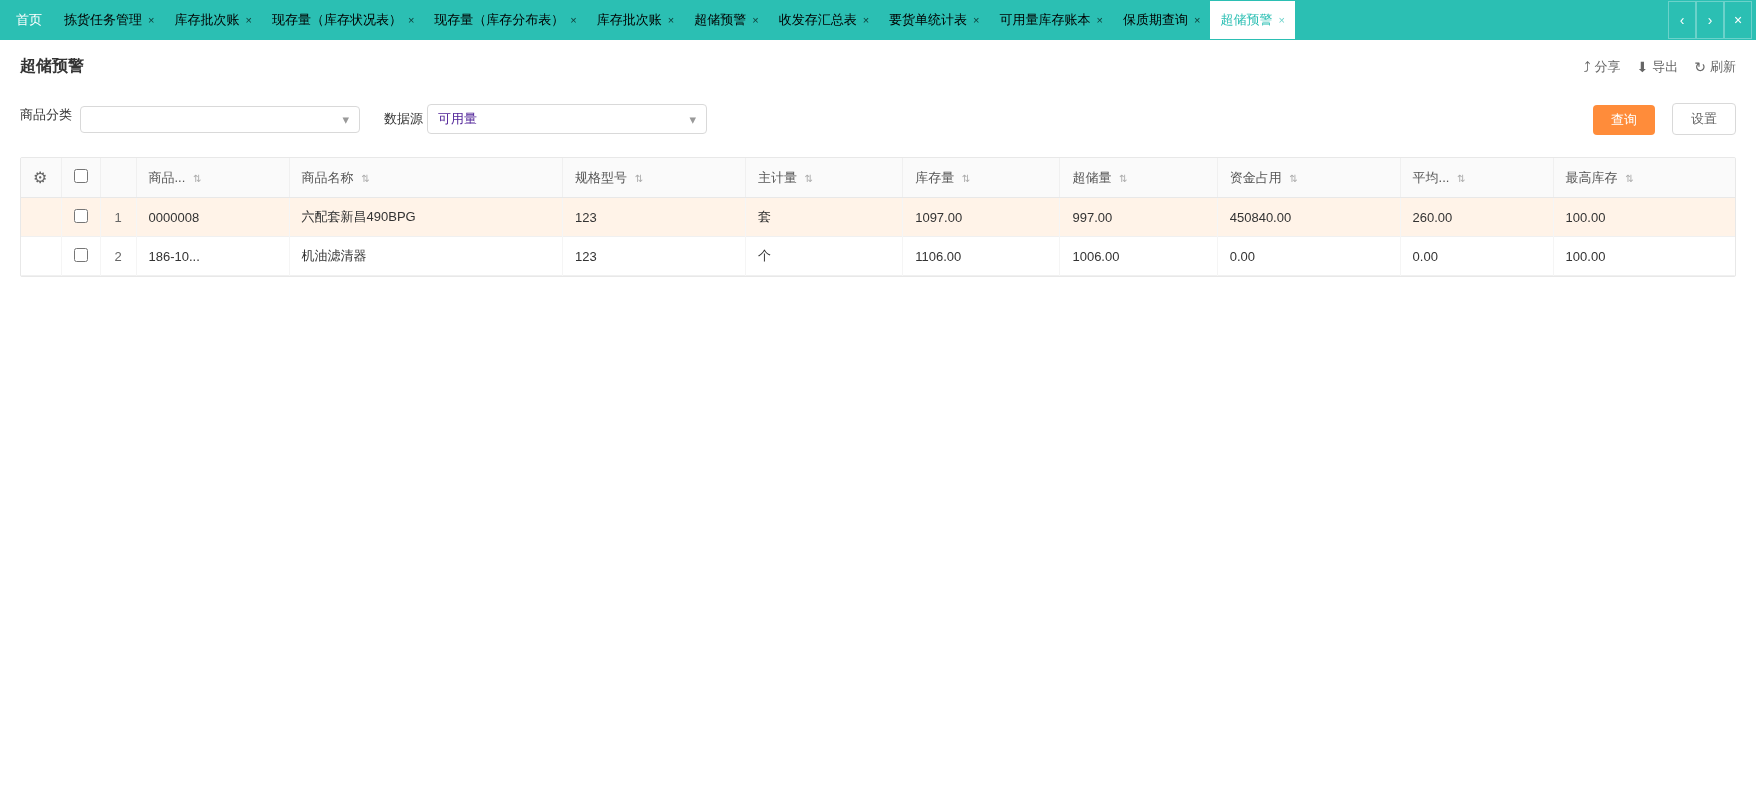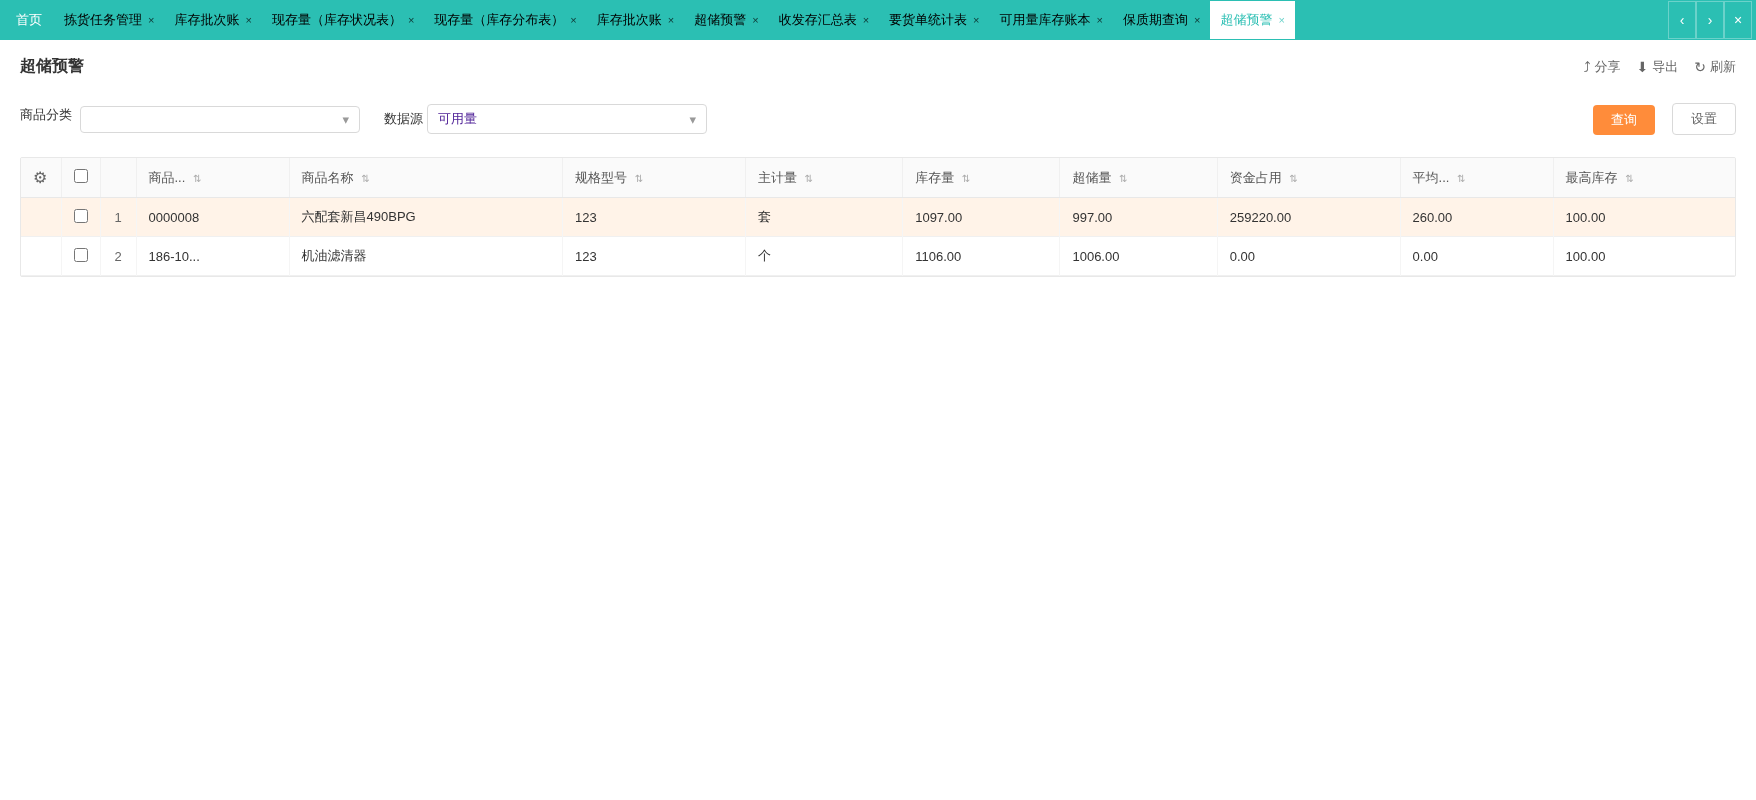--- a/index.html
+++ b/index.html
@@ -345,21 +345,21 @@
       <td class="checkbox-cell">
         <input type="checkbox" style="">
       </td>
       <td class="row-num">1</td>
       <td>0000008</td>
       <td>六配套新昌490BPG</td>
       <td>123</td>
       <td>套</td>
       <td>1097.00</td>
       <td>997.00</td>
-      <td>259220.00</td>
+      <td>450840.00</td>
       <td>260.00</td>
       <td>100.00</td>
     </tr>
           <tr>
       <td class="checkbox-cell"></td>
       <td class="checkbox-cell">
         <input type="checkbox" style="">
       </td>
       <td class="row-num">2</td>
       <td>186-10...</td>

